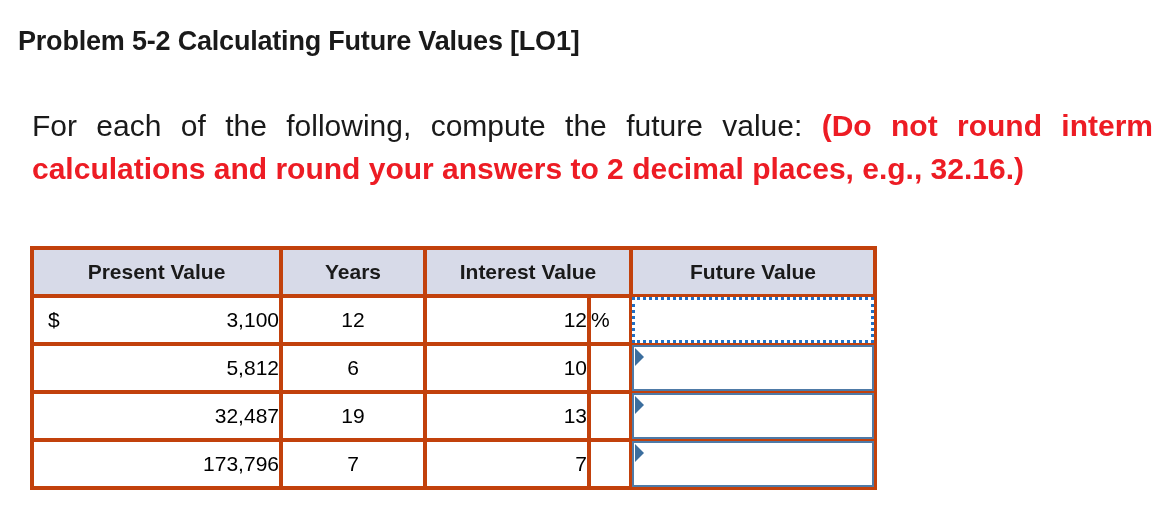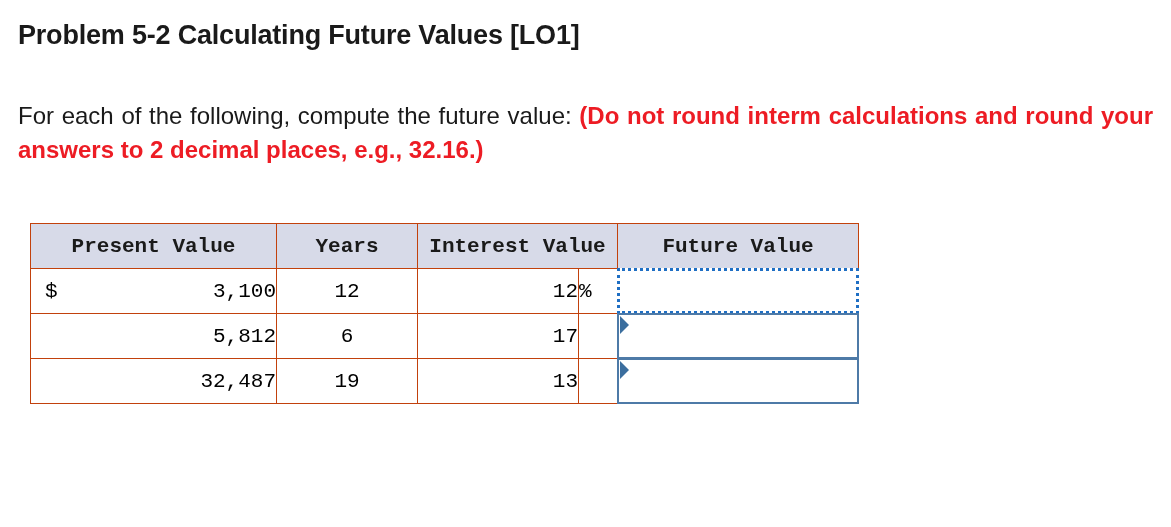--- a/index.html
+++ b/index.html
@@ -12,56 +12,55 @@
     background: #ffffff;
     font-family: "Liberation Sans", sans-serif;
     color: #000000;
     overflow: hidden;
   }
   .page {
     position: relative;
     width: 1171px;
     height: 527px;
     box-sizing: border-box;
-    padding: 14px 12px 0 12px;
+    padding: 20px 12px 0 12px;
   }
   .title {
     font-size: 27px;
     font-weight: bold;
     letter-spacing: -0.2px;
     color: #1a1a1a;
     margin: 6px 0 0 6px;
   }
   .prompt {
-    margin: 48px 6px 0 6px;
-    font-size: 24px;
+    margin: 48px 6px 0 20px;
+    font-size: 30px;
     line-height: 1.42;
     text-align: justify;
     color: #1a1a1a;
   }
   .prompt .lead {
     
   }
   .prompt .emph {
     color: #ed1c24;
     font-weight: bold;
   }
   .table-wrap {
     margin: 56px 0 0 18px;
   }
   table.fv {
     border-collapse: collapse;
     table-layout: fixed;
   }
   table.fv td, table.fv th {
-    border: 1px solid #c2410c;
+    border: 4px solid #c2410c;
     height: 44px;
     font-size: 21px;
     padding: 0;
-    font-family: Liberation Mono, monospace;
   }
   th.hdr {
     background: #d7dae8;
     font-weight: bold;
     text-align: center;
     color: #1a1a1a;
     font-size: 21px;
   }
   .col-pv { width: 245px; }
   .col-yr { width: 140px; }
@@ -172,21 +171,21 @@
             <div class="cell-input active">
               <span class="value"></span>
             </div>
           </td>
         </tr>
         <tr>
           <td class="pv col-pv">
             <span>5,812</span>
           </td>
           <td class="yr col-yr">6</td>
-          <td class="ir col-ir">17</td>
+          <td class="ir col-ir">10</td>
           <td class="pct col-pct"></td>
           <td class="fv col-fv">
             <div class="cell-input plain">
               <span class="marker"></span>
               <span class="value"></span>
             </div>
           </td>
         </tr>
         <tr>
           <td class="pv col-pv">
@@ -195,17 +194,31 @@
           <td class="yr col-yr">19</td>
           <td class="ir col-ir">13</td>
           <td class="pct col-pct"></td>
           <td class="fv col-fv">
             <div class="cell-input plain">
               <span class="marker"></span>
               <span class="value"></span>
             </div>
           </td>
         </tr>
+        <tr>
+          <td class="pv col-pv">
+            <span>173,796</span>
+          </td>
+          <td class="yr col-yr">7</td>
+          <td class="ir col-ir">7</td>
+          <td class="pct col-pct"></td>
+          <td class="fv col-fv">
+            <div class="cell-input plain">
+              <span class="marker"></span>
+              <span class="value"></span>
+            </div>
+          </td>
+        </tr>
       </tbody>
     </table>
   </div>
 
 </div>
 
 </body></html>

